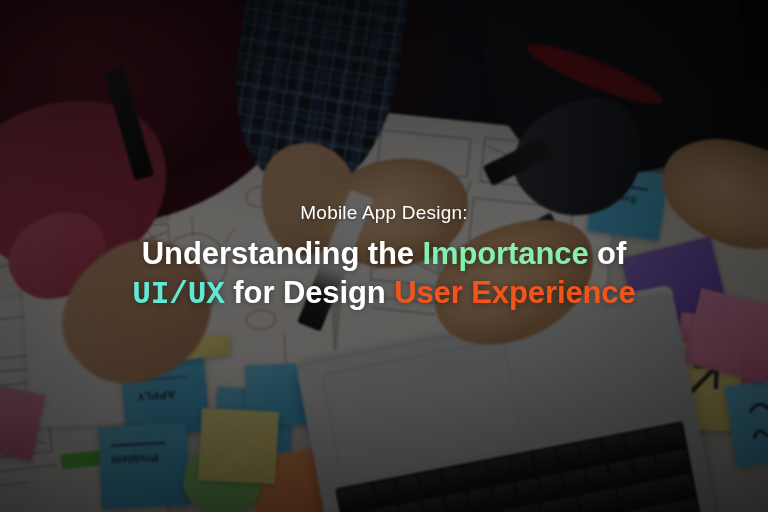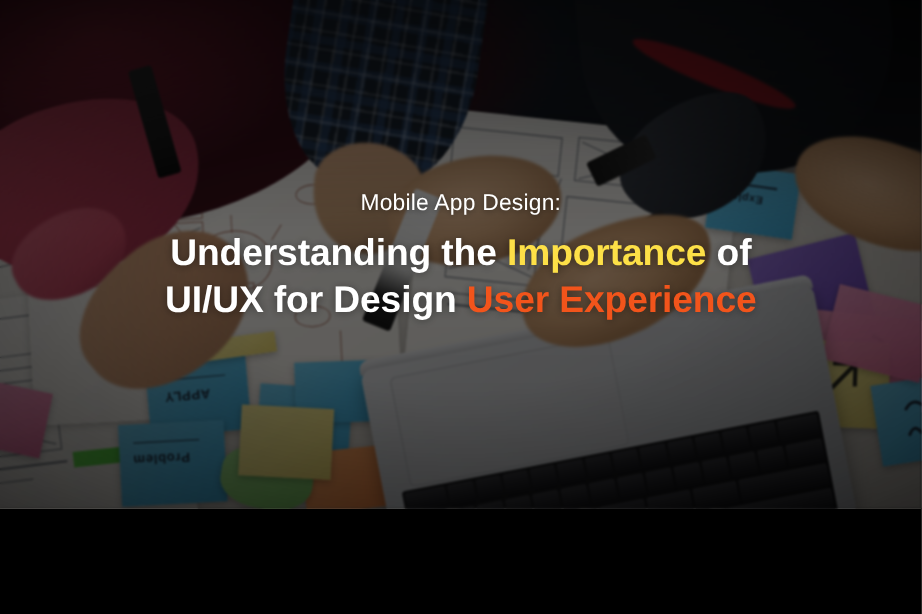--- a/index.html
+++ b/index.html
@@ -8,21 +8,21 @@
     padding: 0;
     background: #000;
   }
   body {
     font-family: "Liberation Sans", sans-serif;
   }
 
   .hero {
     position: relative;
     width: 768px;
-    height: 424px;
+    height: 512px;
     overflow: hidden;
     background: #6e6a66;
   }
 
   
   .photo {
     position: absolute;
     inset: 0;
     overflow: hidden;
     
@@ -523,21 +523,21 @@
     <div class="soft-blur"></div>
     <div class="vignette"></div>
   </div>
 
   <div class="scrim" style="background: linear-gradient(rgba(0, 0, 0, 0.72) 0%, rgba(0, 0, 0, 0.58) 45%, rgba(0, 0, 0, 0.62) 100%);"></div>
 
   <div class="content">
     <p class="eyebrow" style="color: rgb(255, 255, 255);">Mobile App Design:</p>
     <h1 class="headline" style="color: rgb(255, 255, 255);">
       <span>
-        <span>Understanding the </span><span class="hl-orange" style="color: #fde047;">Importance</span><span> of</span>
+        <span>Understanding the </span><span class="hl-orange" style="color: #86efac;">Importance</span><span> of</span>
       </span>
       <br>
       <span>
-        <span class="hl-orange" style="color: #ffffff;">UI/UX</span><span> for Design </span><span class="hl-orange" style="color: rgb(242, 84, 27);">User Experience</span>
+        <span class="hl-orange" style="color: #5eead4; font-family: Liberation Mono, monospace;">UI/UX</span><span> for Design </span><span class="hl-orange" style="color: rgb(242, 84, 27);">User Experience</span>
       </span>
     </h1>
   </div>
 </div>
 
 </body></html>

